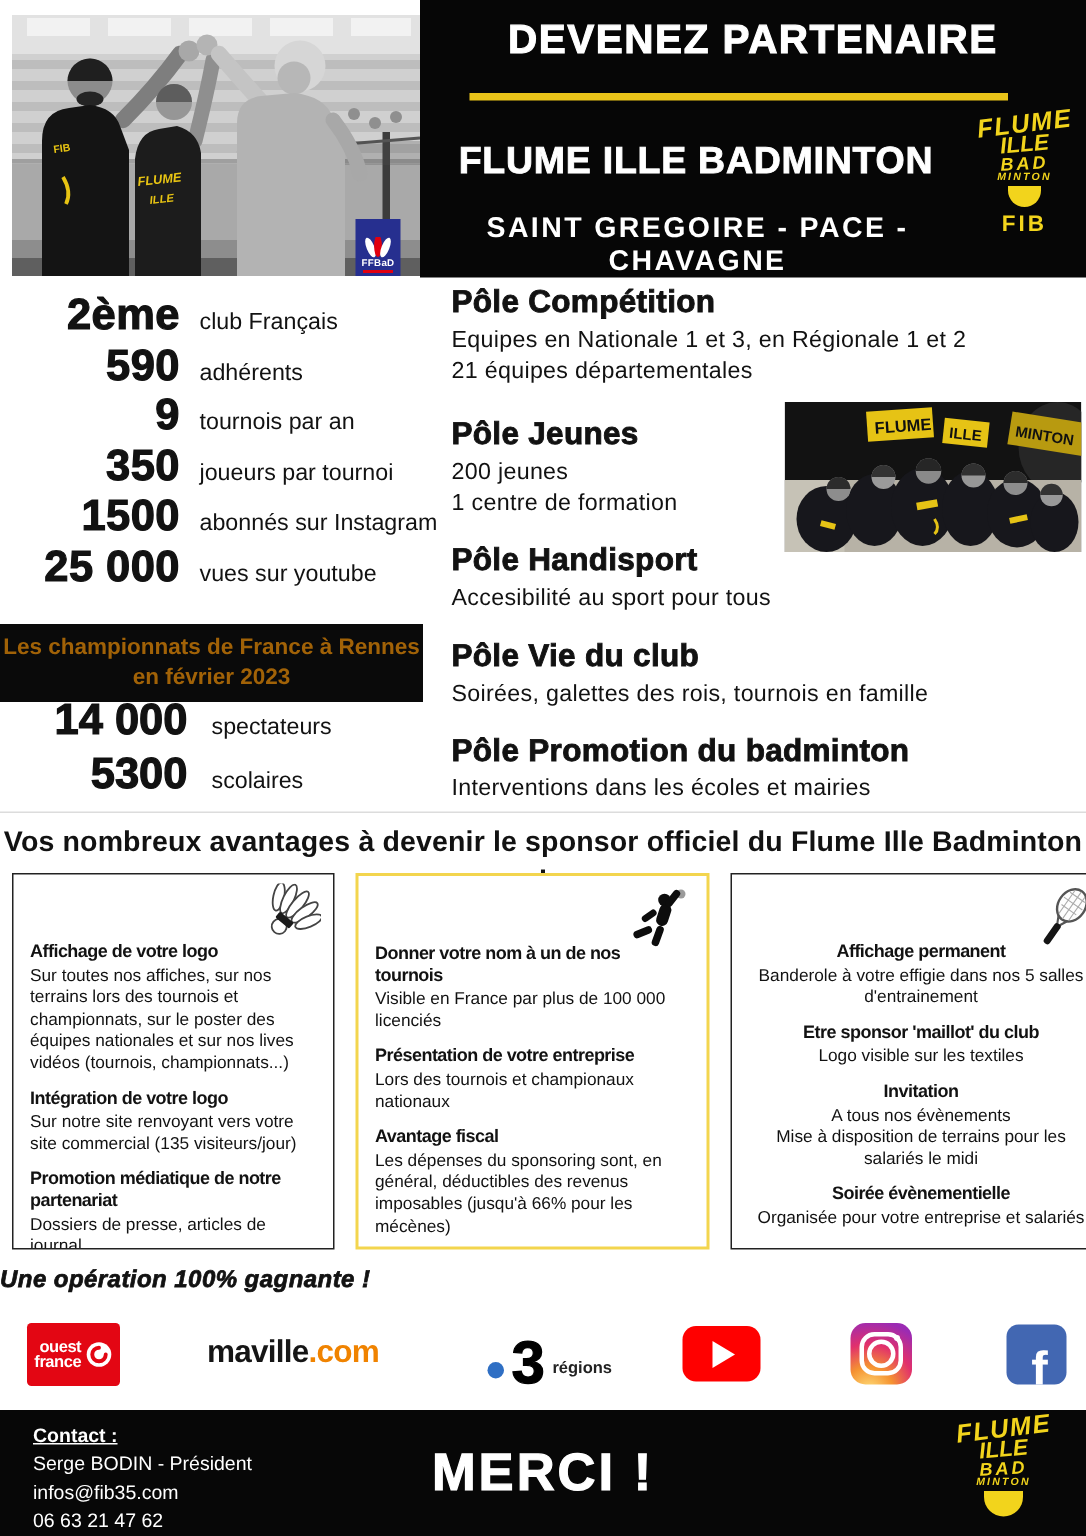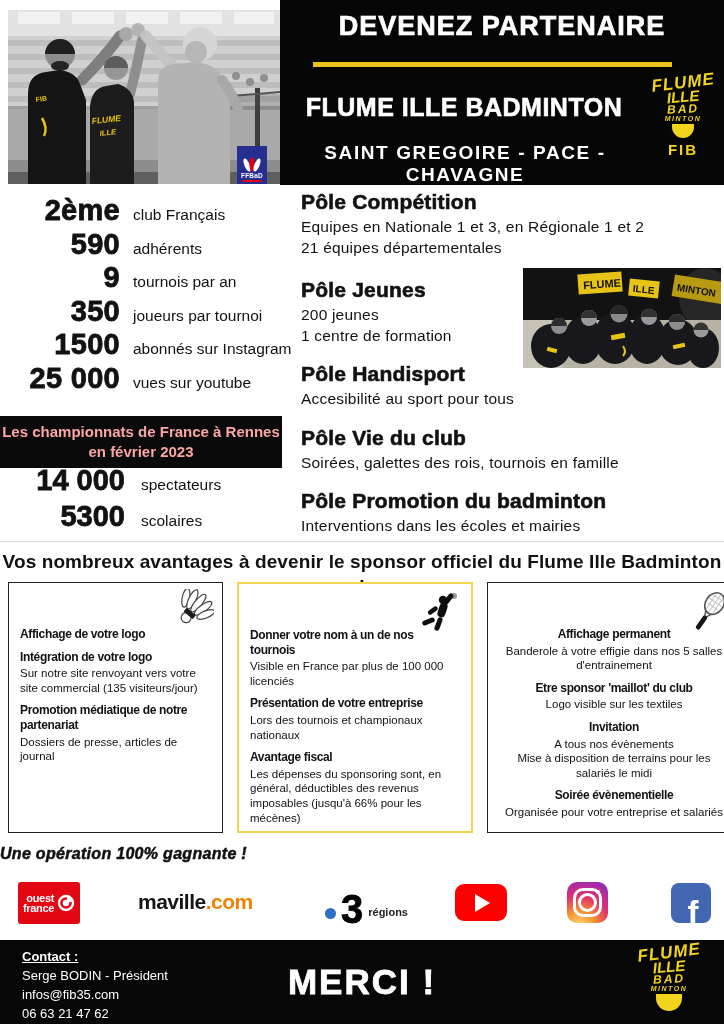--- a/index.html
+++ b/index.html
@@ -39,21 +39,21 @@
   .fib-cork{width:22px;height:14px;margin:2px auto 0;background:var(--logo-yellow);border-radius:0 0 12px 12px;}
   .fib-sub{font-size:15px;font-style:normal;letter-spacing:2px;margin-top:4px;}
   .fib-logo.in-footer .fib-cork{width:26px;height:17px;border-radius:0 0 14px 14px;}
 
   
   .stats{position:absolute;left:0;top:194px;width:300px;}
   .stat-row{display:flex;align-items:baseline;height:33.5px;}
   .stat-num{width:120px;text-align:right;font-size:29px;font-weight:800;-webkit-text-stroke:.8px #111;letter-spacing:.3px;}
   .stat-lbl{margin-left:13px;font-size:15.5px;}
 
-  .champ-banner{position:absolute;left:0;top:416px;width:282px;background:#0a0a0a;color:#fca5a5;
+  .champ-banner{position:absolute;left:0;top:416px;width:282px;background:#0a0a0a;color:#a16207;
                 font-size:15px;font-weight:800;text-align:center;padding:6px 0 7px;line-height:1.3;white-space:pre-line;}
   .champ-stats{position:absolute;left:0;top:464px;width:300px;}
   .champ-row{display:flex;align-items:baseline;height:36px;}
   .champ-num{width:125px;text-align:right;font-size:29px;font-weight:800;-webkit-text-stroke:.8px #111;}
   .champ-lbl{margin-left:16px;font-size:15.5px;}
 
   
   .poles{position:absolute;left:301px;top:190px;width:423px;}
   .pole{margin-bottom:16px;}
   .pole.first{margin-bottom:20px;}
@@ -326,20 +326,21 @@
           <ellipse cx="24" cy="11" rx="3.6" ry="11"></ellipse>
           <ellipse cx="31" cy="12" rx="3.6" ry="10.5" transform="rotate(14 31 12)"></ellipse>
           <ellipse cx="37" cy="15" rx="3.6" ry="9.5" transform="rotate(28 37 15)"></ellipse>
           <circle cx="24" cy="30" r="5"></circle>
         </g>
         <rect x="18" y="22" width="12" height="5" rx="1" fill="#1a1a1a"></rect>
       </g>
     </svg>
     <div class="sec">
       <h4>Affichage de votre logo</h4>
+      <p>Sur toutes nos affiches, sur nos terrains lors des tournois et championnats, sur le poster des équipes nationales et sur nos lives vidéos (tournois, championnats...)</p>
       </div>
     <div class="sec">
       <h4>Intégration de votre logo</h4>
       <p>Sur notre site renvoyant vers votre site commercial (135 visiteurs/jour)</p>
       </div>
     <div class="sec">
       <h4>Promotion médiatique de notre partenariat</h4>
       <p>Dossiers de presse, articles de journal</p>
       </div>
   </div>

